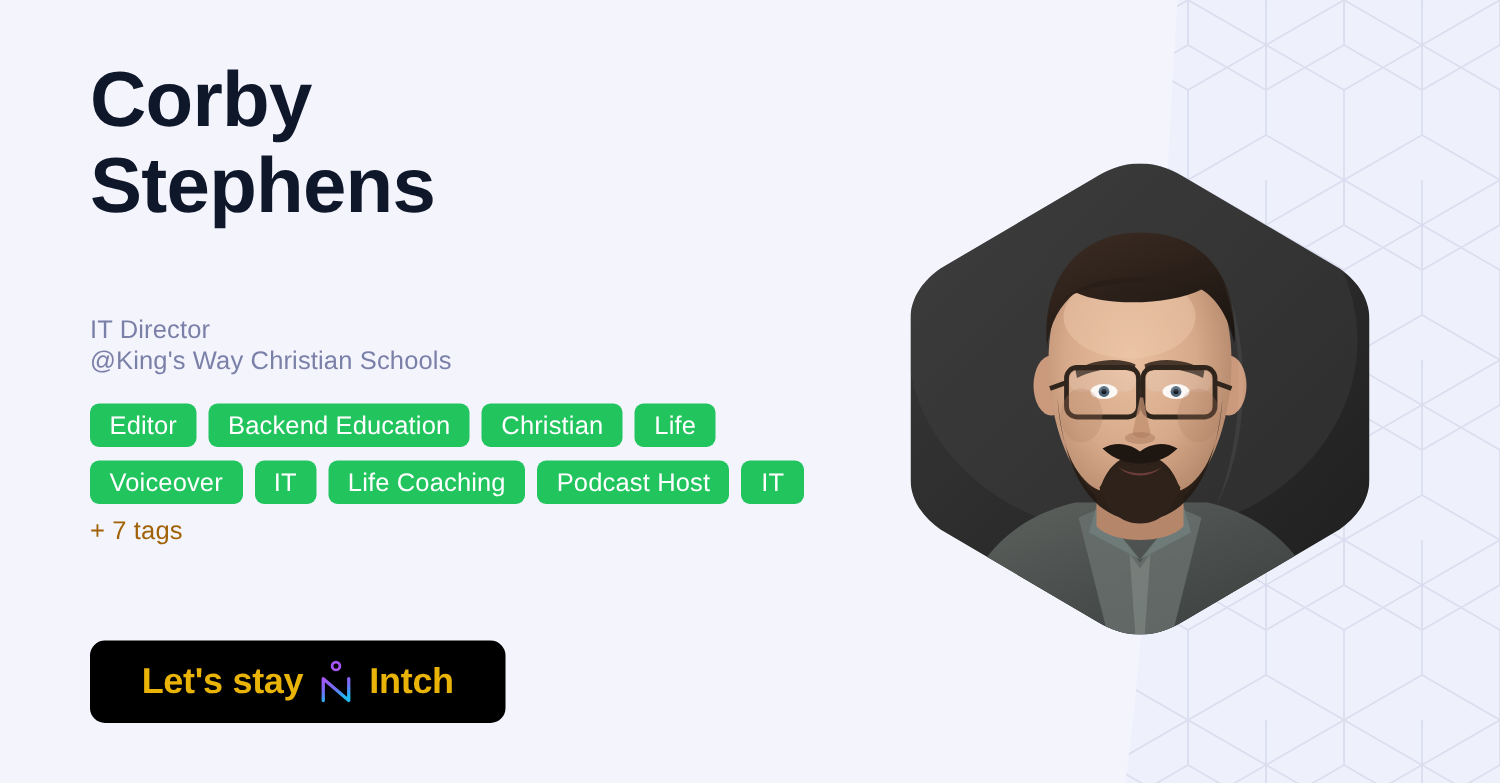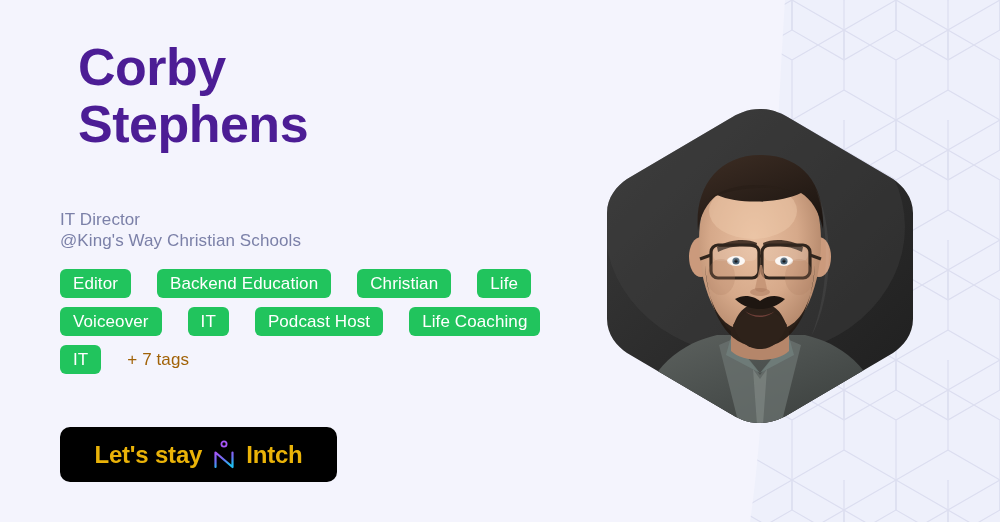--- a/index.html
+++ b/index.html
@@ -34,27 +34,27 @@
     position: absolute;
     left: 60px;
     top: 0;
     width: 560px;
     height: 522px;
   }
 
   .person-name {
     position: absolute;
     top: 39px;
-    left: 18px;
+    left: 0;
     margin: 0;
     font-size: 52px;
     line-height: 57px;
     font-weight: 700;
     letter-spacing: -0.5px;
-    color: #4c1d95;
+    color: #0f172a;
     white-space: pre-line;
   }
 
   .subtitle {
     position: absolute;
     top: 199px;
     left: 0;
     font-size: 17px;
     line-height: 21px;
     color: #7b80a8;
@@ -64,21 +64,21 @@
   .subtitle div { white-space: nowrap; }
 
   
   .tags {
     position: absolute;
     top: 269px;
     left: 0;
     width: 520px;
     display: flex;
     flex-wrap: wrap;
-    gap: 9px 26px;
+    gap: 9px 8px;
     align-items: center;
   }
   .tag {
     display: inline-flex;
     align-items: center;
     justify-content: center;
     height: 29px;
     padding: 0 13px;
     border-radius: 6px;
     background: #21c45d;
@@ -177,22 +177,22 @@
       <div>@King's Way Christian Schools</div>
     </div>
 
     <div class="tags">
       <span class="tag">Editor</span>
       <span class="tag">Backend Education</span>
       <span class="tag">Christian</span>
       <span class="tag">Life</span>
       <span class="tag">Voiceover</span>
       <span class="tag">IT</span>
+      <span class="tag">Life Coaching</span>
       <span class="tag">Podcast Host</span>
-      <span class="tag">Life Coaching</span>
       <span class="tag">IT</span>
       <span class="more-tags">+ 7 tags</span>
     </div>
 
     <button class="cta">
       <span class="cta-text">Let's stay</span>
       <span class="intch-logo">
         <svg viewBox="0 0 26 30" width="26" height="30">
           <defs>
             <linearGradient id="ngrad" x1="0" y1="0" x2="0.35" y2="1">

